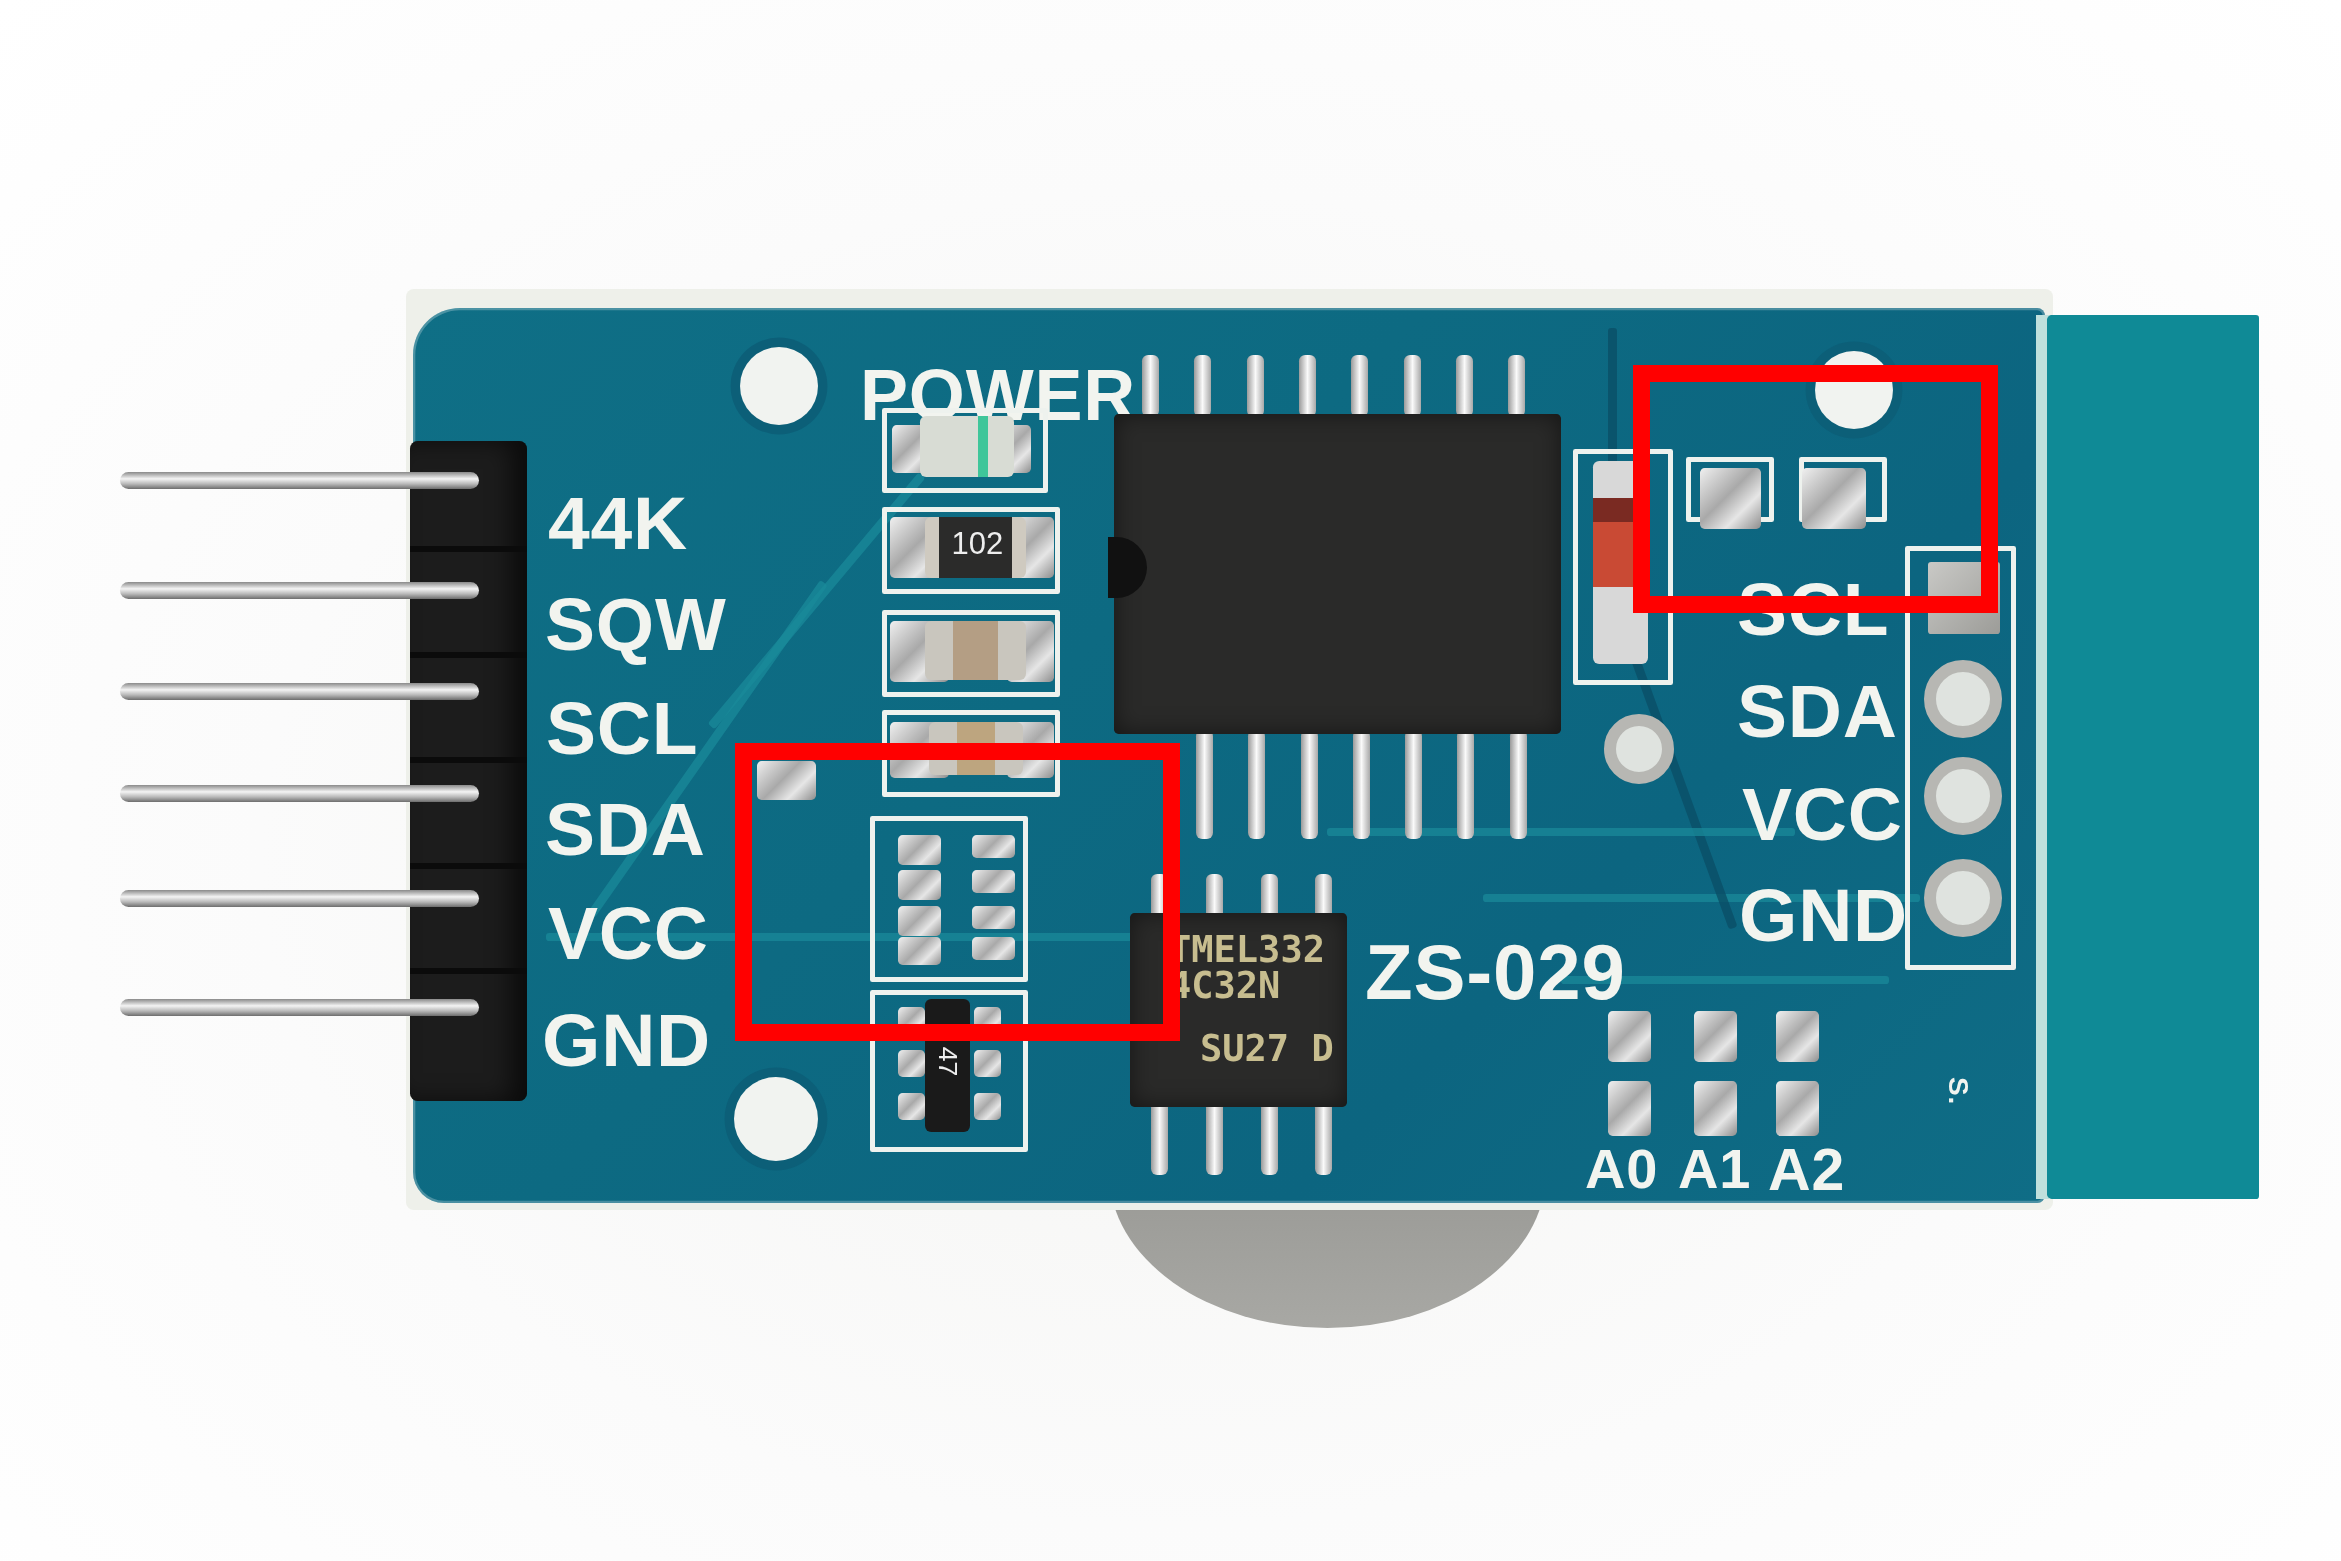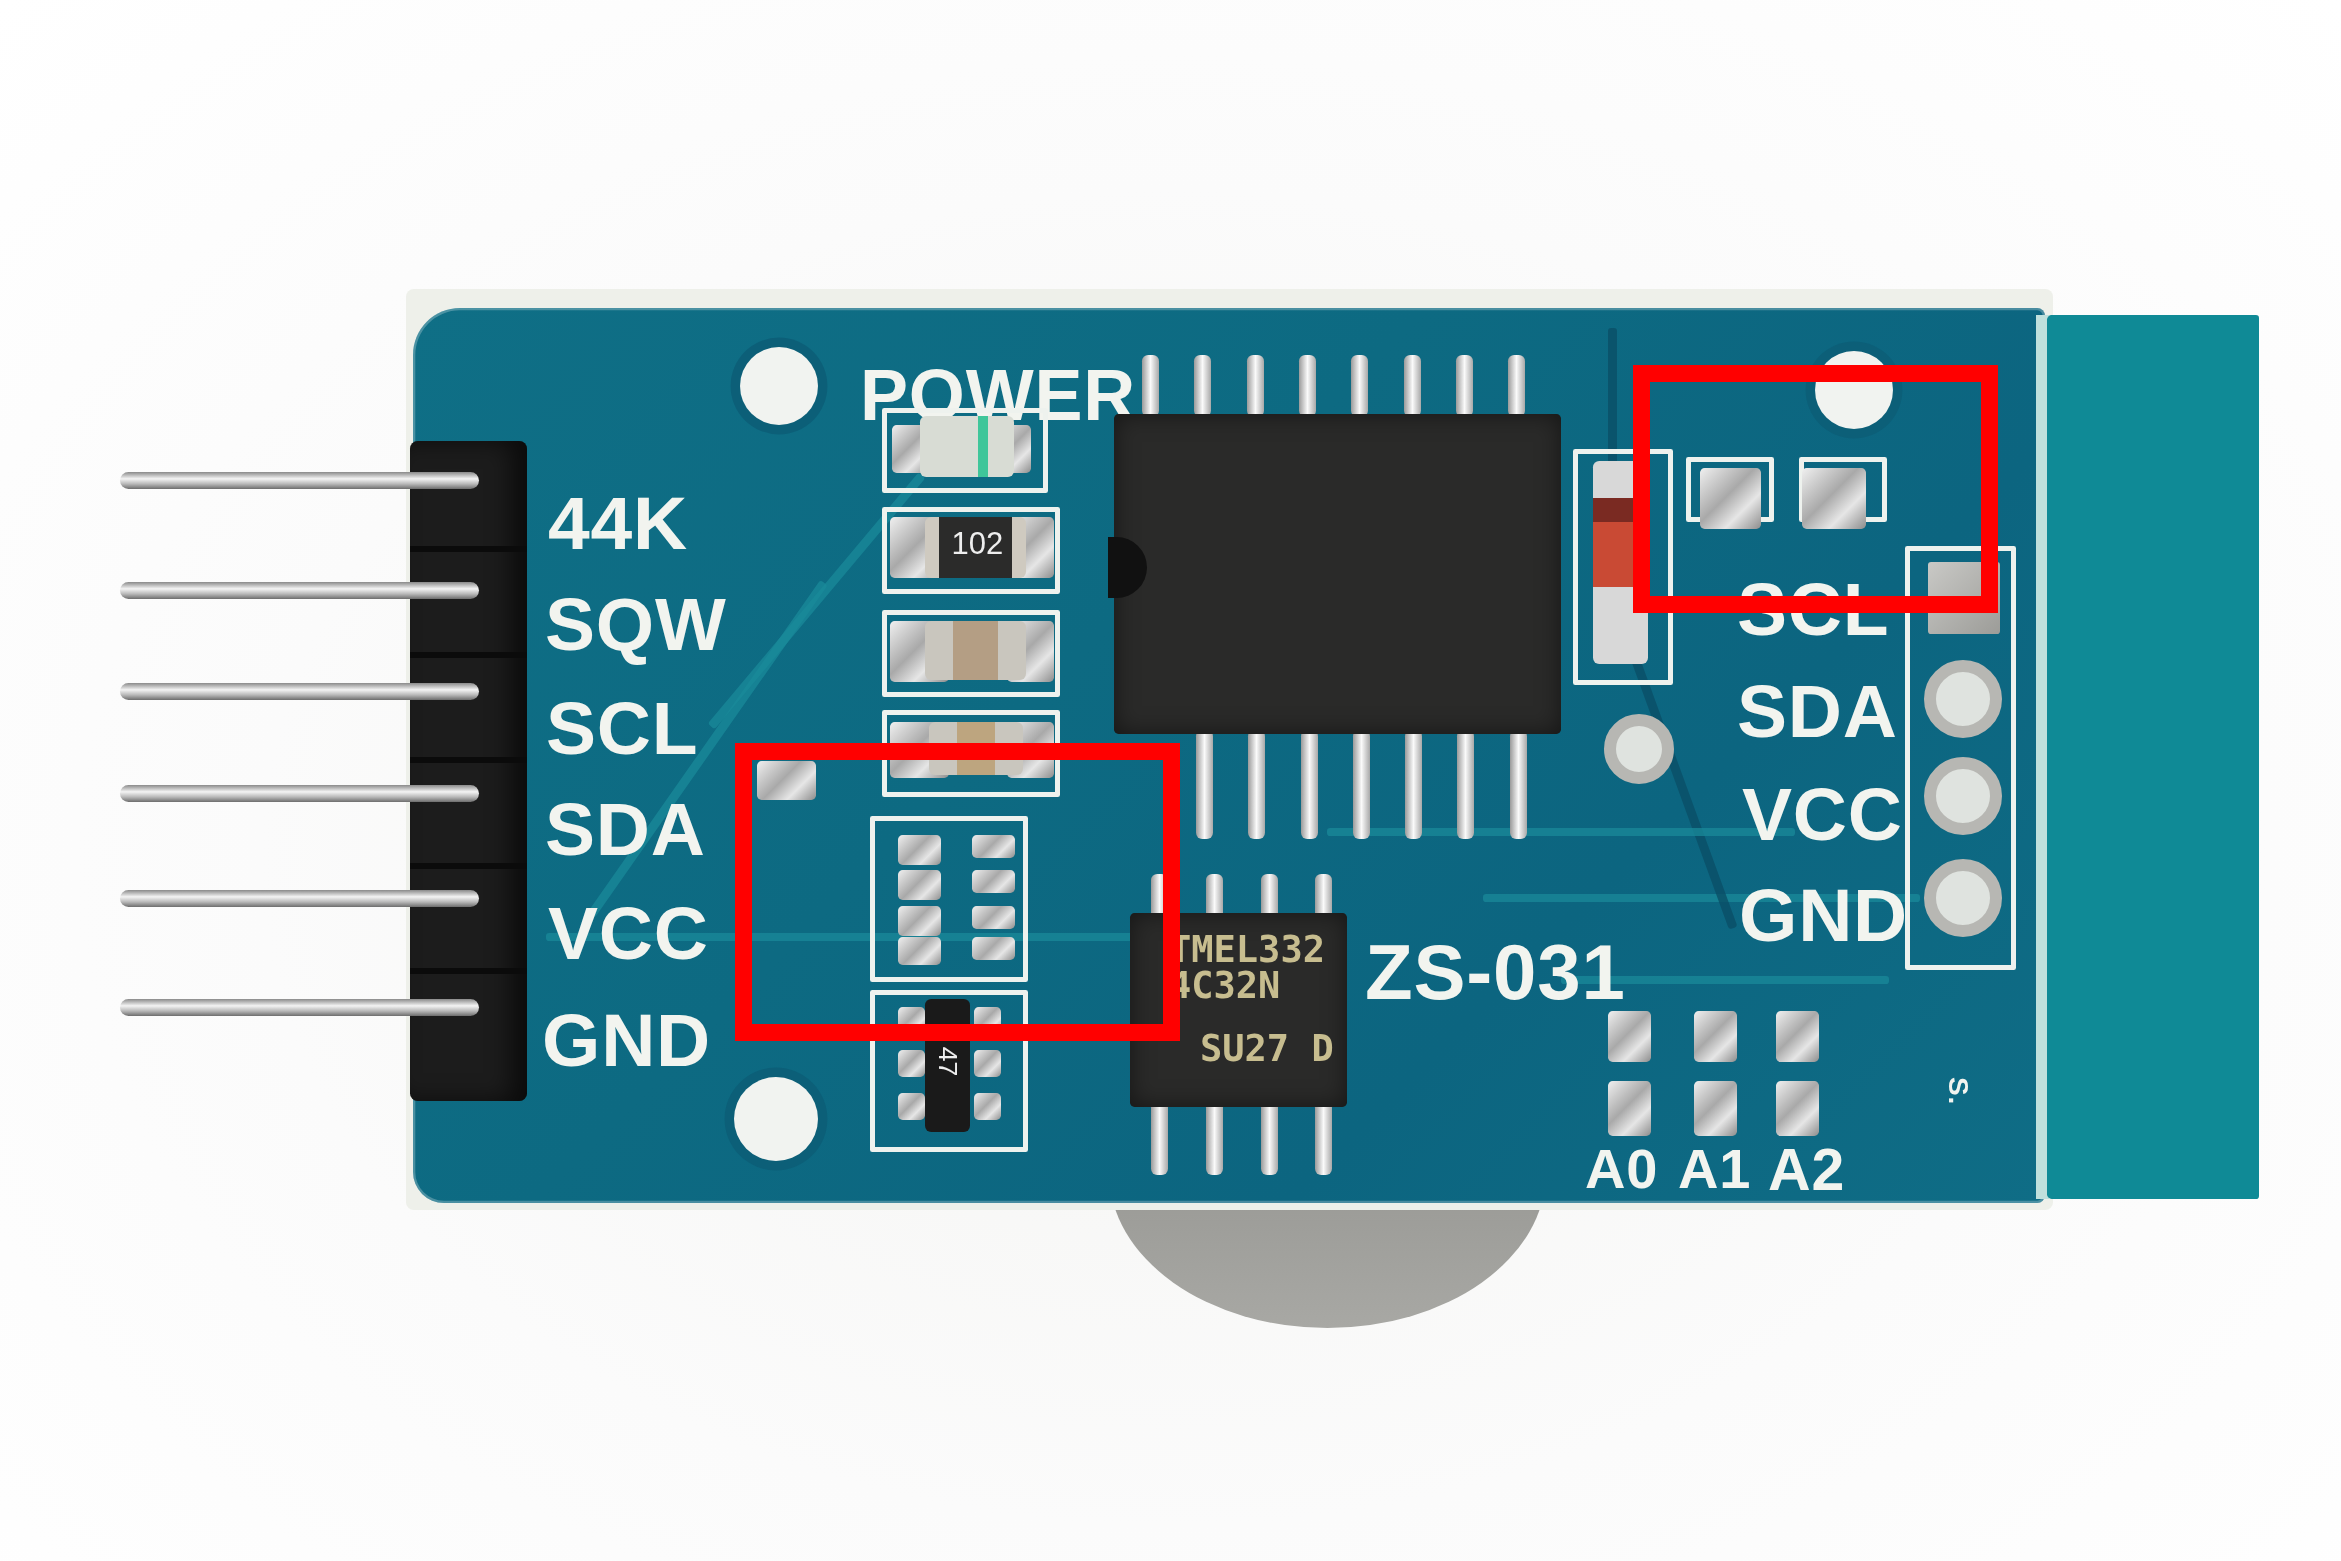--- a/index.html
+++ b/index.html
@@ -177,21 +177,21 @@
 <div class="leg" style="left:1151px;top:1101px;height:74px;"></div>
 <div class="leg" style="left:1206px;top:1101px;height:74px;"></div>
 <div class="leg" style="left:1261px;top:1101px;height:74px;"></div>
 <div class="leg" style="left:1315px;top:1101px;height:74px;"></div>
 <div class="chip" style="left:1130px;top:913px;width:217px;height:194px;">
   <div class="chiptext" style="left:39px;top:18px;font-size:37px;">TMEL332</div>
   <div class="chiptext" style="left:39px;top:54px;font-size:37px;">4C32N</div>
   <div class="chiptext" style="left:70px;top:117px;font-size:37px;">SU27 D</div>
 </div>
 
-<div class="silk" style="left:1365px;top:933px;font-size:78px;">ZS-031</div>
+<div class="silk" style="left:1365px;top:933px;font-size:78px;">ZS-029</div>
 
 <div class="pad" style="left:1608px;top:1011px;width:43px;height:51px;"></div>
 <div class="pad" style="left:1608px;top:1081px;width:43px;height:55px;"></div>
 <div class="pad" style="left:1694px;top:1011px;width:43px;height:51px;"></div>
 <div class="pad" style="left:1694px;top:1081px;width:43px;height:55px;"></div>
 <div class="pad" style="left:1776px;top:1011px;width:43px;height:51px;"></div>
 <div class="pad" style="left:1776px;top:1081px;width:43px;height:55px;"></div>
 <div class="silk" style="left:1585px;top:1141px;font-size:56px;">A0</div>
 <div class="silk" style="left:1678px;top:1141px;font-size:56px;">A1</div>
 <div class="silk" style="left:1768px;top:1141px;font-size:59px;">A2</div>

